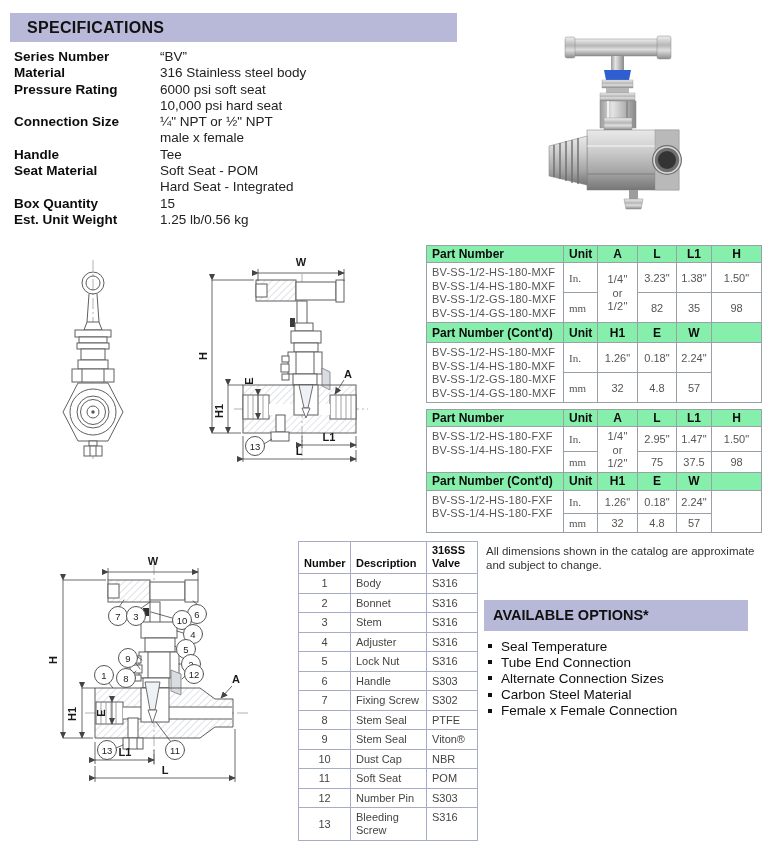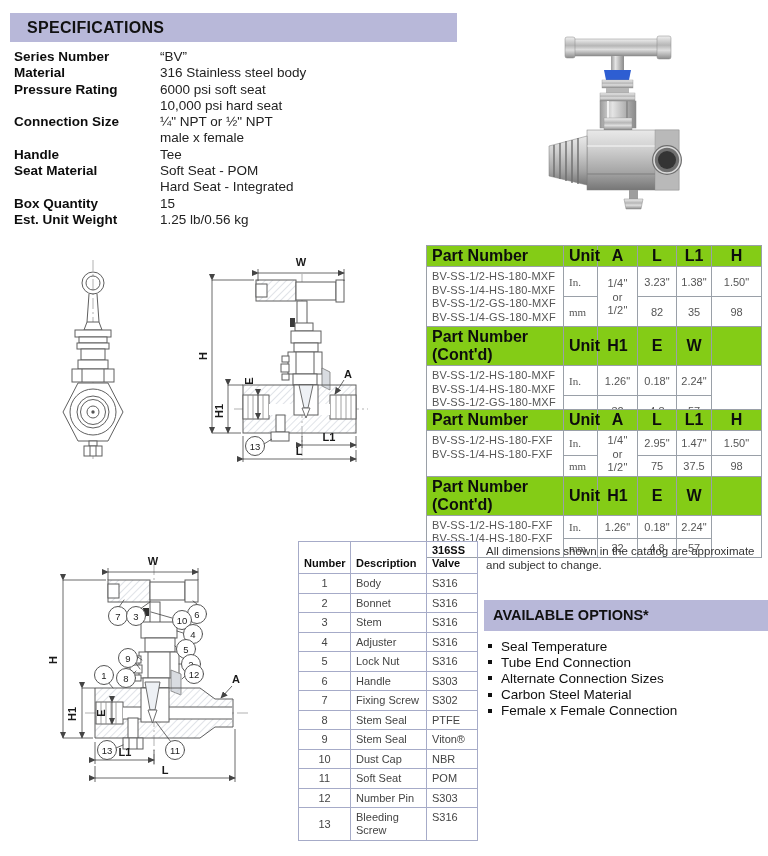--- a/index.html
+++ b/index.html
@@ -1,34 +1,34 @@
 <!DOCTYPE html>
 <html><head>
 <meta charset="utf-8">
 <style>
   html,body { margin:0; padding:0; background:#fff; }
   .page { position:relative; width:768px; height:856px; background:#ffffff;
           font-family:"Liberation Sans", sans-serif; overflow:hidden; }
 
   .band { position:absolute; background:#b8b8d9; color:#111; font-weight:bold; box-sizing:border-box; }
   .spec-band { left:10px; top:13px; width:447px; height:29px; font-size:16px; line-height:29px; padding-left:17px; letter-spacing:.3px; }
-  .opts-band { left:484px; top:600px; width:284px; height:31px; font-size:14.5px; line-height:31px; padding-left:9px; }
+  .opts-band { left:484px; top:600px; width:264px; height:31px; font-size:14.5px; line-height:31px; padding-left:9px; }
 
   .spec-rows { position:absolute; left:14px; top:49px; }
   .spec-row { display:flex; height:16.3px; font-size:13.5px; line-height:16.3px;align-items:flex-end; }
   .spec-row .lbl { width:146px; font-weight:bold; color:#0d0d0d; }
   .spec-row .val { color:#222; }
 
   .dimset { position:absolute; left:426px; }
   #dimset-mxf { top:245px; }
   #dimset-fxf { top:409px; }
   table.dimtab { border-collapse:collapse; table-layout:fixed; width:335px; font-size:11px; color:#555; }
   table.dimtab + table.dimtab { margin-top:-1px; }
   .dimtab th, .dimtab td { border:1px solid #9aa0a8; padding:1px 5px; }
-  .dimtab th { font-size:16px; font-weight:bold; color:#0d0d0d; text-align:left; background:#84cc16; }
+  .dimtab th { font-size:12px; font-weight:bold; color:#0d0d0d; text-align:left; background:#86efac; }
   .dimtab th.c, .dimtab td.c { text-align:center; padding:1px 1px; }
   .dimtab td.pn { white-space:pre-line; line-height:13.5px; vertical-align:top; padding-top:3px; letter-spacing:.2px; }
   .dimtab td.unit { vertical-align:middle;font-family:Liberation Serif, serif; }
 
   table.parts { position:absolute; left:298px; top:541px; border-collapse:collapse; table-layout:fixed;
                 width:179px; font-size:11px; color:#444; }
   .parts th, .parts td { border:1px solid #a6abc8; padding:1px 5px; }
   .parts th { font-size:11px; font-weight:bold; color:#0d0d0d; text-align:left; vertical-align:bottom;
               white-space:pre-line; height:27px; padding-bottom:3px; line-height:13px; }
   .parts td { height:16.5px; }

